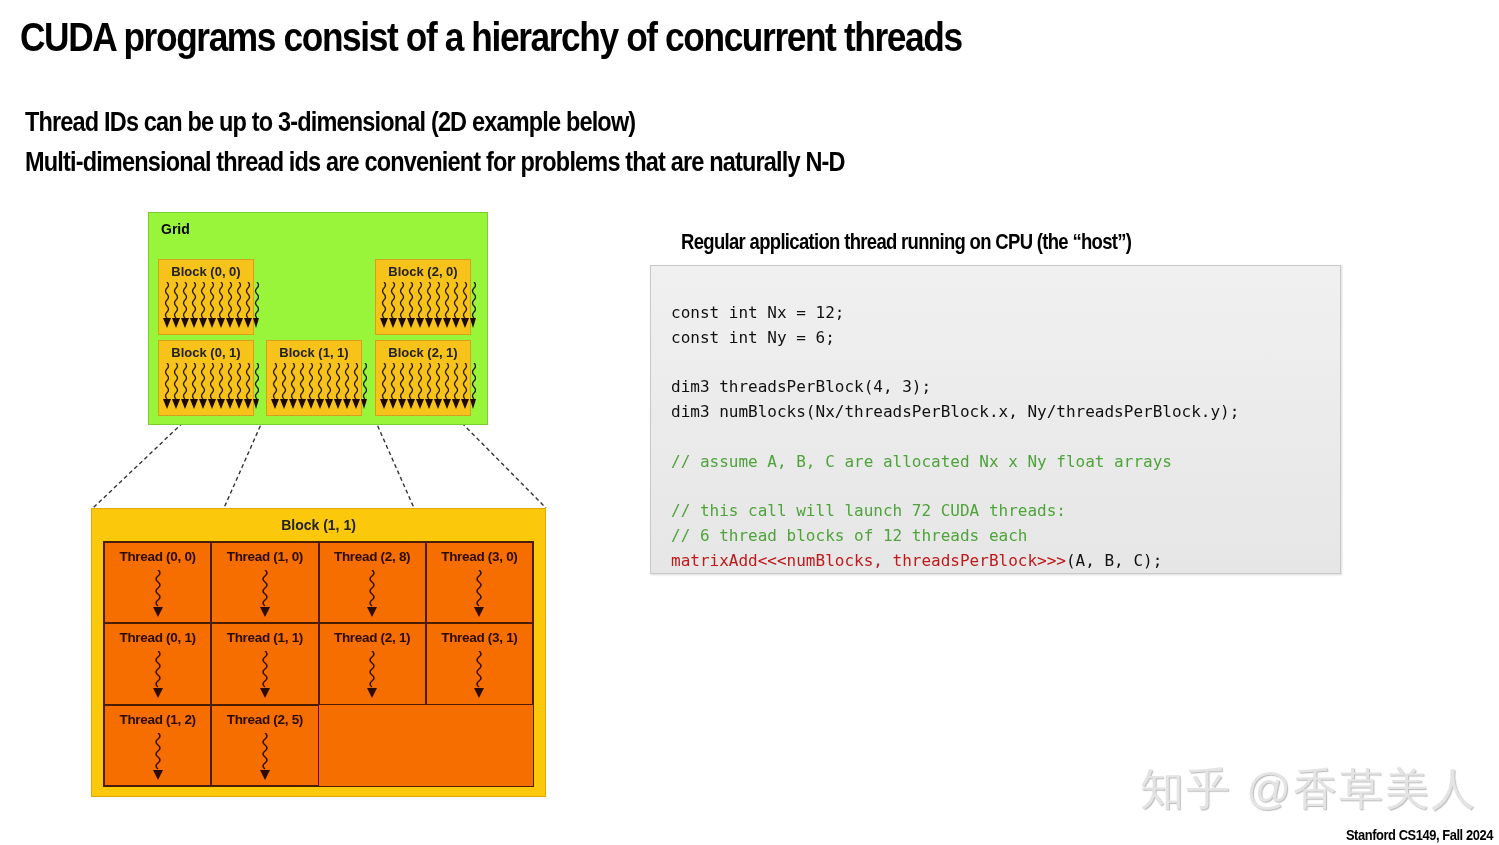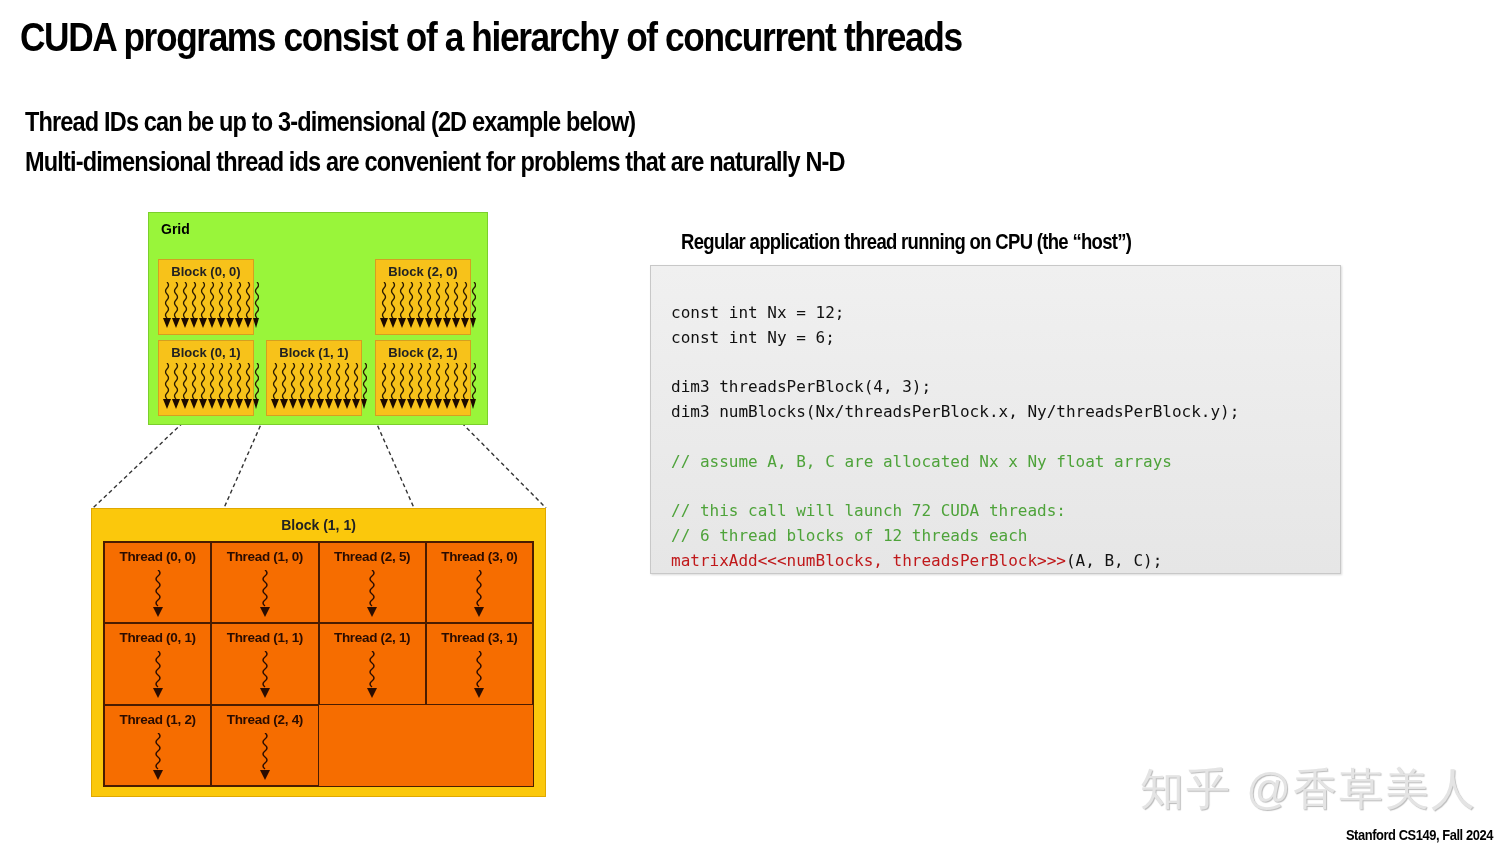--- a/index.html
+++ b/index.html
@@ -154,70 +154,70 @@
         </svg>
       </div>
     <div class="thread">
         <div class="thread-label">Thread (1, 0)</div>
         <svg class="thread-arrow" viewBox="0 0 12 48">
           <path d="M6 0 q4 3 0 6 q-4 3 0 6 q4 3 0 6 q-4 3 0 6 q4 3 0 6 q-4 3 0 6" stroke="#2a0c00" stroke-width="1.5" fill="none"></path>
           <polygon points="1,37 11,37 6,47" fill="#2a0c00"></polygon>
         </svg>
       </div>
     <div class="thread">
+        <div class="thread-label">Thread (2, 8)</div>
+        <svg class="thread-arrow" viewBox="0 0 12 48">
+          <path d="M6 0 q4 3 0 6 q-4 3 0 6 q4 3 0 6 q-4 3 0 6 q4 3 0 6 q-4 3 0 6" stroke="#2a0c00" stroke-width="1.5" fill="none"></path>
+          <polygon points="1,37 11,37 6,47" fill="#2a0c00"></polygon>
+        </svg>
+      </div>
+    <div class="thread">
+        <div class="thread-label">Thread (3, 0)</div>
+        <svg class="thread-arrow" viewBox="0 0 12 48">
+          <path d="M6 0 q4 3 0 6 q-4 3 0 6 q4 3 0 6 q-4 3 0 6 q4 3 0 6 q-4 3 0 6" stroke="#2a0c00" stroke-width="1.5" fill="none"></path>
+          <polygon points="1,37 11,37 6,47" fill="#2a0c00"></polygon>
+        </svg>
+      </div>
+    <div class="thread">
+        <div class="thread-label">Thread (0, 1)</div>
+        <svg class="thread-arrow" viewBox="0 0 12 48">
+          <path d="M6 0 q4 3 0 6 q-4 3 0 6 q4 3 0 6 q-4 3 0 6 q4 3 0 6 q-4 3 0 6" stroke="#2a0c00" stroke-width="1.5" fill="none"></path>
+          <polygon points="1,37 11,37 6,47" fill="#2a0c00"></polygon>
+        </svg>
+      </div>
+    <div class="thread">
+        <div class="thread-label">Thread (1, 1)</div>
+        <svg class="thread-arrow" viewBox="0 0 12 48">
+          <path d="M6 0 q4 3 0 6 q-4 3 0 6 q4 3 0 6 q-4 3 0 6 q4 3 0 6 q-4 3 0 6" stroke="#2a0c00" stroke-width="1.5" fill="none"></path>
+          <polygon points="1,37 11,37 6,47" fill="#2a0c00"></polygon>
+        </svg>
+      </div>
+    <div class="thread">
+        <div class="thread-label">Thread (2, 1)</div>
+        <svg class="thread-arrow" viewBox="0 0 12 48">
+          <path d="M6 0 q4 3 0 6 q-4 3 0 6 q4 3 0 6 q-4 3 0 6 q4 3 0 6 q-4 3 0 6" stroke="#2a0c00" stroke-width="1.5" fill="none"></path>
+          <polygon points="1,37 11,37 6,47" fill="#2a0c00"></polygon>
+        </svg>
+      </div>
+    <div class="thread">
+        <div class="thread-label">Thread (3, 1)</div>
+        <svg class="thread-arrow" viewBox="0 0 12 48">
+          <path d="M6 0 q4 3 0 6 q-4 3 0 6 q4 3 0 6 q-4 3 0 6 q4 3 0 6 q-4 3 0 6" stroke="#2a0c00" stroke-width="1.5" fill="none"></path>
+          <polygon points="1,37 11,37 6,47" fill="#2a0c00"></polygon>
+        </svg>
+      </div>
+    <div class="thread">
+        <div class="thread-label">Thread (1, 2)</div>
+        <svg class="thread-arrow" viewBox="0 0 12 48">
+          <path d="M6 0 q4 3 0 6 q-4 3 0 6 q4 3 0 6 q-4 3 0 6 q4 3 0 6 q-4 3 0 6" stroke="#2a0c00" stroke-width="1.5" fill="none"></path>
+          <polygon points="1,37 11,37 6,47" fill="#2a0c00"></polygon>
+        </svg>
+      </div>
+    <div class="thread">
         <div class="thread-label">Thread (2, 5)</div>
-        <svg class="thread-arrow" viewBox="0 0 12 48">
-          <path d="M6 0 q4 3 0 6 q-4 3 0 6 q4 3 0 6 q-4 3 0 6 q4 3 0 6 q-4 3 0 6" stroke="#2a0c00" stroke-width="1.5" fill="none"></path>
-          <polygon points="1,37 11,37 6,47" fill="#2a0c00"></polygon>
-        </svg>
-      </div>
-    <div class="thread">
-        <div class="thread-label">Thread (3, 0)</div>
-        <svg class="thread-arrow" viewBox="0 0 12 48">
-          <path d="M6 0 q4 3 0 6 q-4 3 0 6 q4 3 0 6 q-4 3 0 6 q4 3 0 6 q-4 3 0 6" stroke="#2a0c00" stroke-width="1.5" fill="none"></path>
-          <polygon points="1,37 11,37 6,47" fill="#2a0c00"></polygon>
-        </svg>
-      </div>
-    <div class="thread">
-        <div class="thread-label">Thread (0, 1)</div>
-        <svg class="thread-arrow" viewBox="0 0 12 48">
-          <path d="M6 0 q4 3 0 6 q-4 3 0 6 q4 3 0 6 q-4 3 0 6 q4 3 0 6 q-4 3 0 6" stroke="#2a0c00" stroke-width="1.5" fill="none"></path>
-          <polygon points="1,37 11,37 6,47" fill="#2a0c00"></polygon>
-        </svg>
-      </div>
-    <div class="thread">
-        <div class="thread-label">Thread (1, 1)</div>
-        <svg class="thread-arrow" viewBox="0 0 12 48">
-          <path d="M6 0 q4 3 0 6 q-4 3 0 6 q4 3 0 6 q-4 3 0 6 q4 3 0 6 q-4 3 0 6" stroke="#2a0c00" stroke-width="1.5" fill="none"></path>
-          <polygon points="1,37 11,37 6,47" fill="#2a0c00"></polygon>
-        </svg>
-      </div>
-    <div class="thread">
-        <div class="thread-label">Thread (2, 1)</div>
-        <svg class="thread-arrow" viewBox="0 0 12 48">
-          <path d="M6 0 q4 3 0 6 q-4 3 0 6 q4 3 0 6 q-4 3 0 6 q4 3 0 6 q-4 3 0 6" stroke="#2a0c00" stroke-width="1.5" fill="none"></path>
-          <polygon points="1,37 11,37 6,47" fill="#2a0c00"></polygon>
-        </svg>
-      </div>
-    <div class="thread">
-        <div class="thread-label">Thread (3, 1)</div>
-        <svg class="thread-arrow" viewBox="0 0 12 48">
-          <path d="M6 0 q4 3 0 6 q-4 3 0 6 q4 3 0 6 q-4 3 0 6 q4 3 0 6 q-4 3 0 6" stroke="#2a0c00" stroke-width="1.5" fill="none"></path>
-          <polygon points="1,37 11,37 6,47" fill="#2a0c00"></polygon>
-        </svg>
-      </div>
-    <div class="thread">
-        <div class="thread-label">Thread (1, 2)</div>
-        <svg class="thread-arrow" viewBox="0 0 12 48">
-          <path d="M6 0 q4 3 0 6 q-4 3 0 6 q4 3 0 6 q-4 3 0 6 q4 3 0 6 q-4 3 0 6" stroke="#2a0c00" stroke-width="1.5" fill="none"></path>
-          <polygon points="1,37 11,37 6,47" fill="#2a0c00"></polygon>
-        </svg>
-      </div>
-    <div class="thread">
-        <div class="thread-label">Thread (2, 4)</div>
         <svg class="thread-arrow" viewBox="0 0 12 48">
           <path d="M6 0 q4 3 0 6 q-4 3 0 6 q4 3 0 6 q-4 3 0 6 q4 3 0 6 q-4 3 0 6" stroke="#2a0c00" stroke-width="1.5" fill="none"></path>
           <polygon points="1,37 11,37 6,47" fill="#2a0c00"></polygon>
         </svg>
       </div>
   </div>
 </div>
 
 <div class="code-title">Regular application thread running on CPU (the “host”)</div>
 <div class="code-box">

